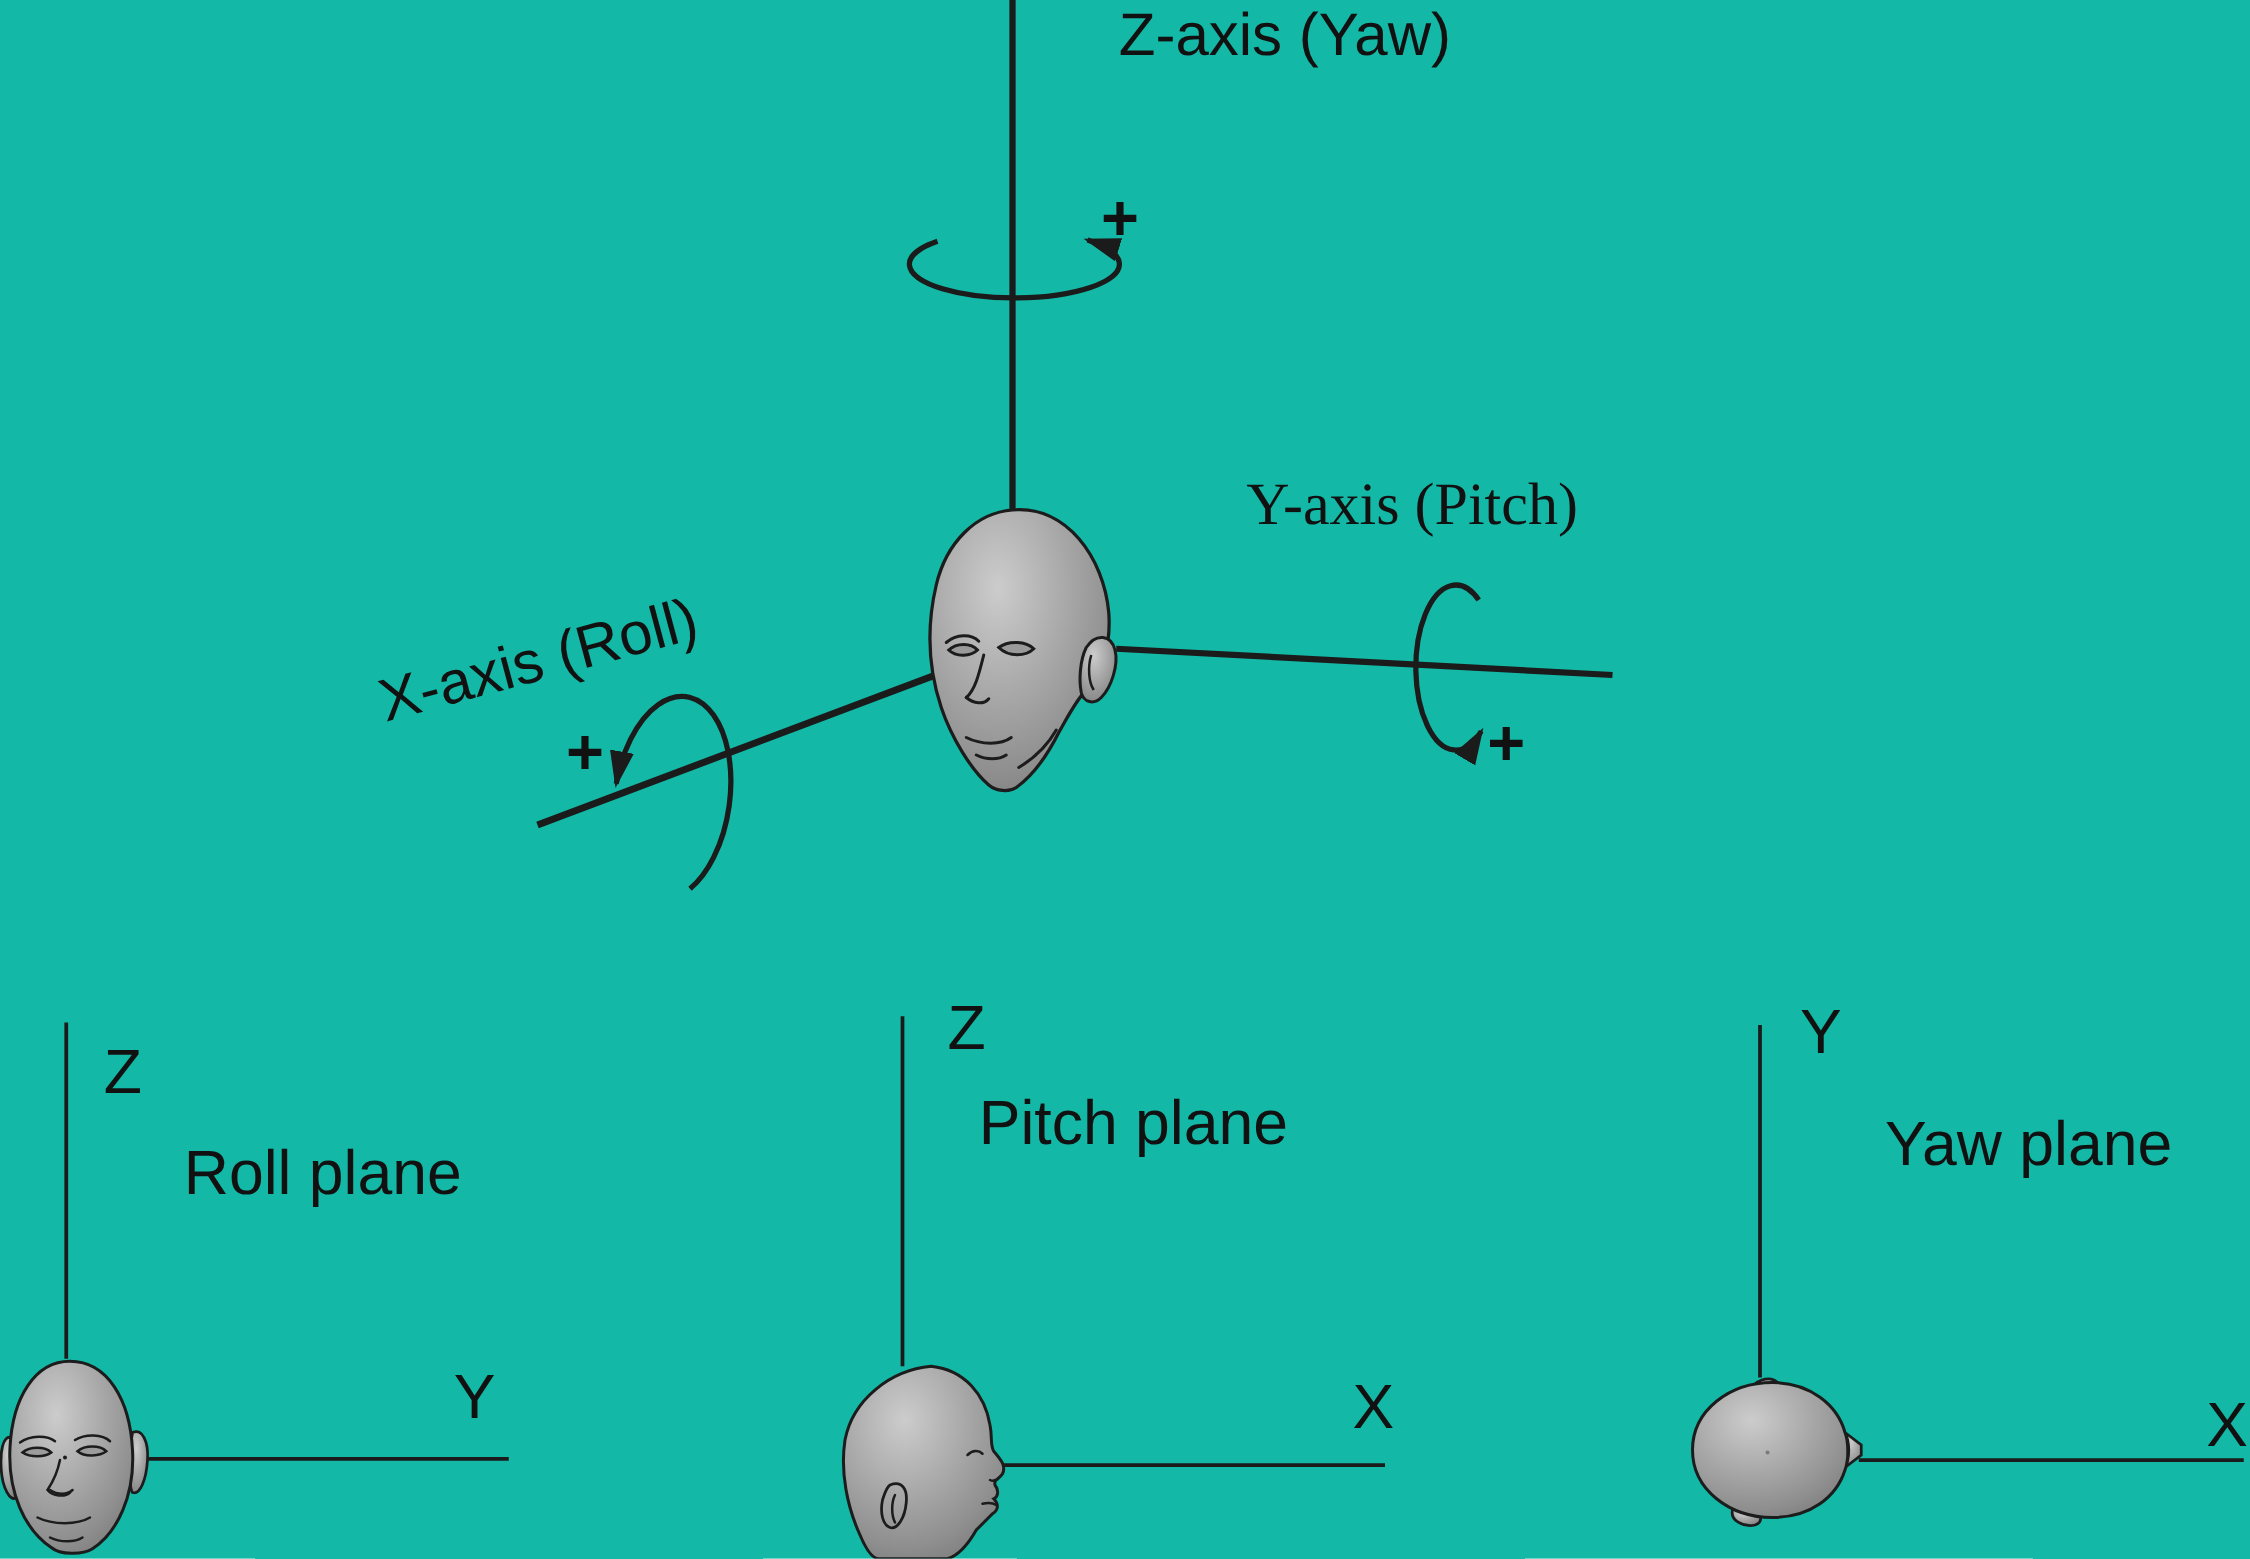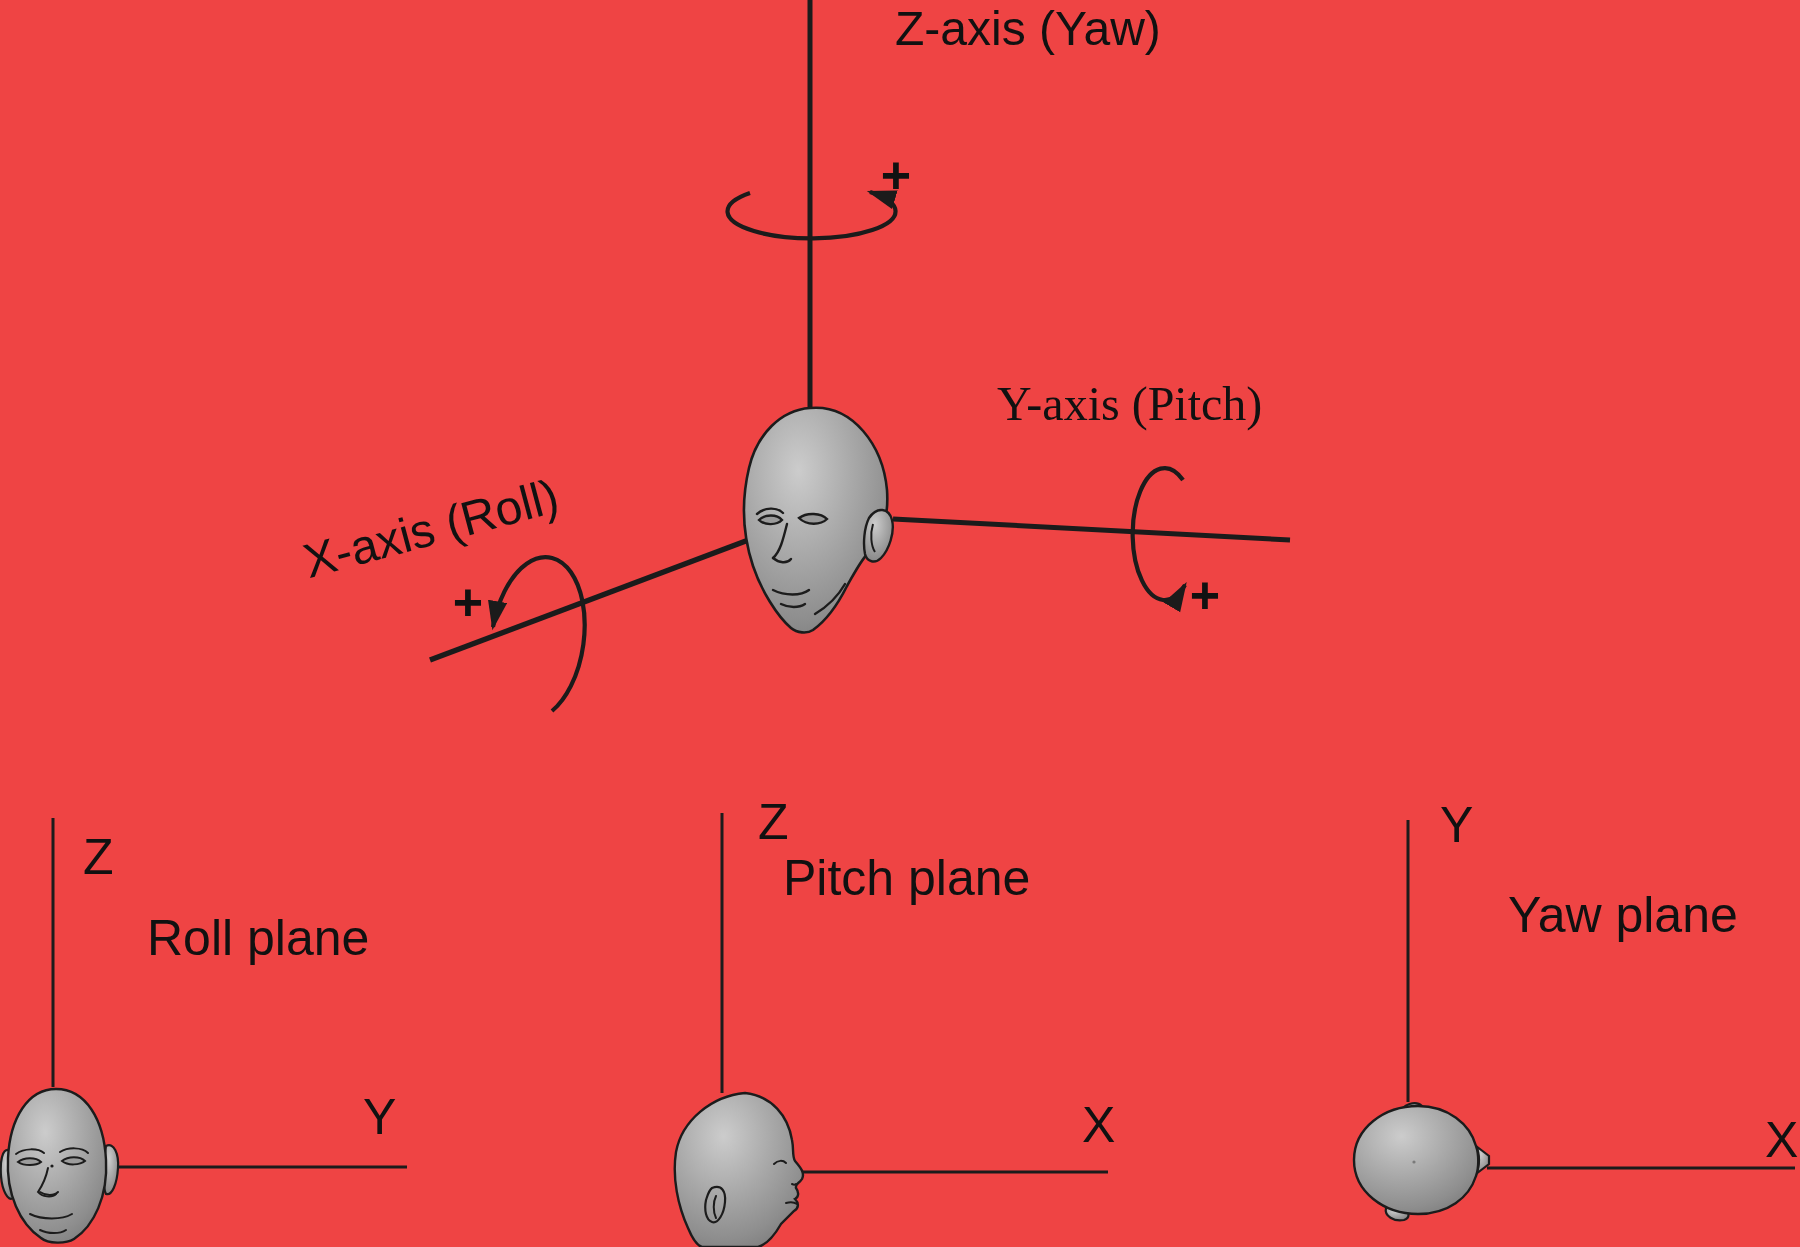--- a/index.html
+++ b/index.html
@@ -5,21 +5,21 @@
   html, body {
     margin: 0;
     padding: 0;
     background: #ffffff;
     font-family: "Liberation Sans", sans-serif;
   }
   .canvas {
     position: relative;
     width: 1800px;
     height: 1247px;
-    background: #ef4444;
+    background: #14b8a6;
     overflow: hidden;
   }
   .canvas svg.layer {
     position: absolute;
     left: 0;
     top: 0;
   }
   .lbl {
     position: absolute;
     color: #111111;
@@ -142,20 +142,20 @@
 
   <div class="lbl plus" style="left:896px; top:175px;">+</div>
   <div class="lbl plus" style="left:1205px; top:595px;">+</div>
   <div class="lbl plus" style="left:468px; top:602px;">+</div>
 
   <div class="lbl letter" style="left:83px; top:832px;">Z</div>
   <div class="lbl panel" style="left:147px; top:913px;">Roll plane</div>
   <div class="lbl letter" style="left:363px; top:1092px;">Y</div>
 
   <div class="lbl letter" style="left:758px; top:797px;">Z</div>
-  <div class="lbl panel" style="left:783px; top:853px;">Pitch plane</div>
+  <div class="lbl panel" style="left:783px; top:873px;">Pitch plane</div>
   <div class="lbl letter" style="left:1082px; top:1100px;">X</div>
 
   <div class="lbl letter" style="left:1440px; top:800px;">Y</div>
   <div class="lbl panel" style="left:1508px; top:890px;">Yaw plane</div>
   <div class="lbl letter" style="left:1765px; top:1115px;">X</div>
 
 </div>
 
 </body></html>

